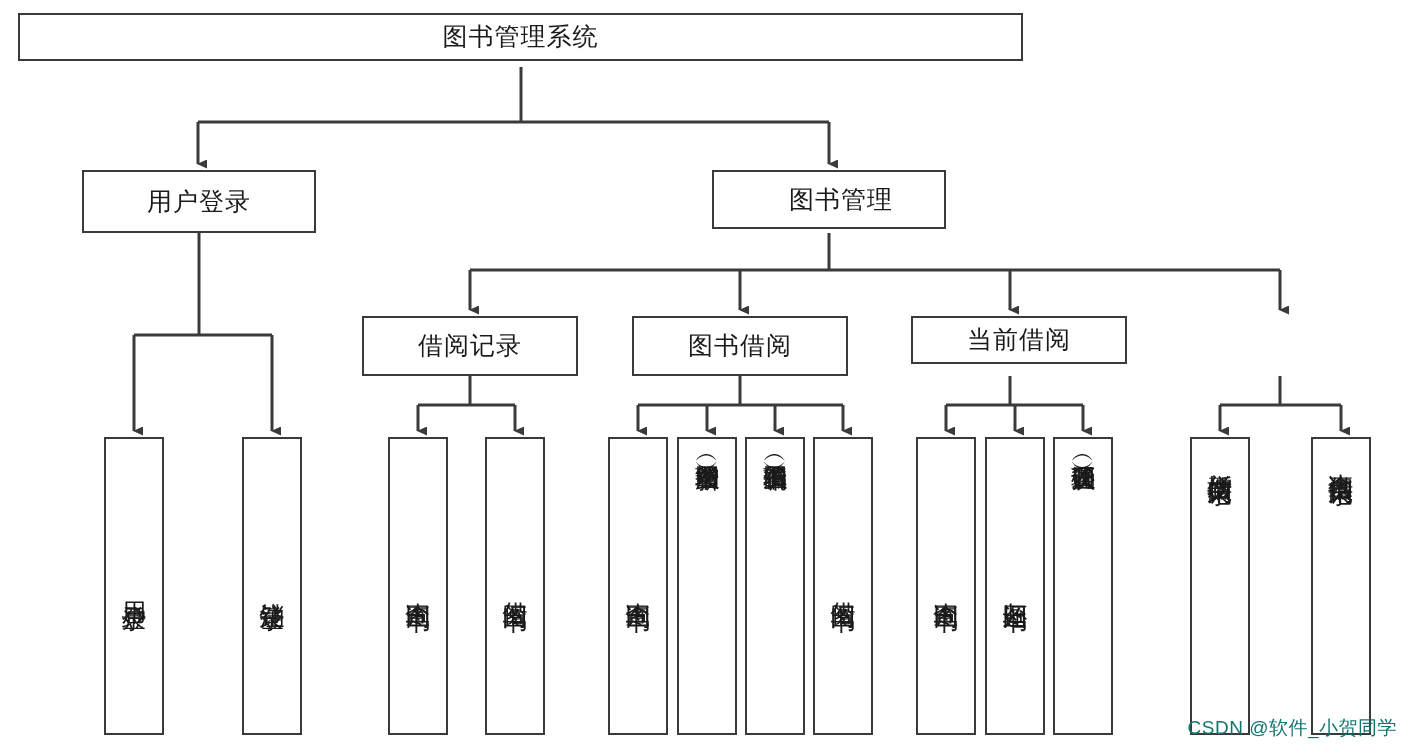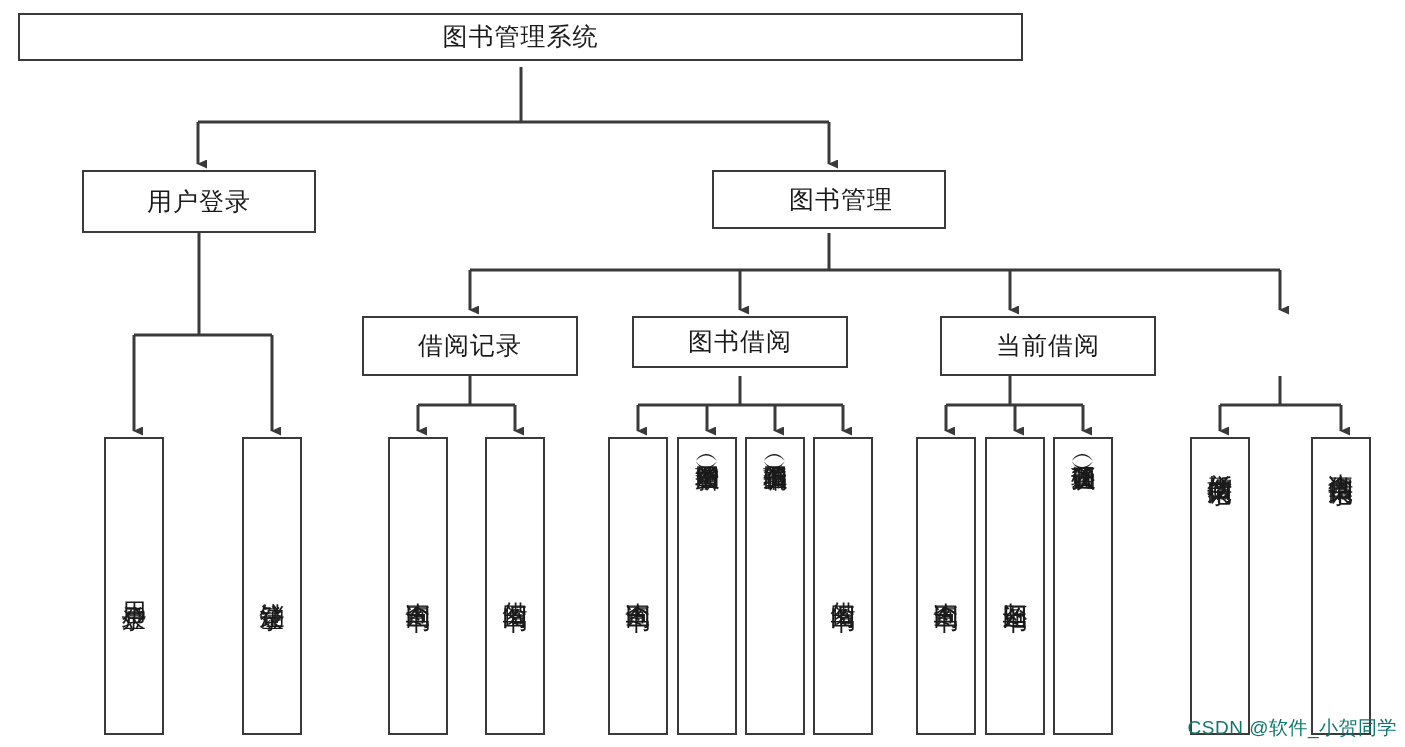--- a/index.html
+++ b/index.html
@@ -146,24 +146,24 @@
   <div class="node node-h" style="left:82px; top:170px; width:234px; height:63px;">
     <span class="node-label">用户登录</span>
   </div>
   <div class="node node-h" style="left:712px; top:170px; width:234px; height:59px;padding-left:24px;">
     <span class="node-label">图书管理</span>
   </div>
 
   <div class="node node-h" style="left:362px; top:316px; width:216px; height:60px;">
     <span class="node-label">借阅记录</span>
   </div>
-  <div class="node node-h" style="left:632px; top:316px; width:216px; height:52px;">
+  <div class="node node-h" style="left:632px; top:316px; width:216px; height:60px;">
     <span class="node-label">图书借阅</span>
   </div>
-  <div class="node node-h" style="left:940px; top:316px; width:216px; height:60px;">
+  <div class="node node-h" style="left:911px; top:316px; width:216px; height:48px;">
     <span class="node-label">当前借阅</span>
   </div>
 
   <div class="node node-v short-text" style="left:104px; top:437px; width:60px; height:298px;">
     <span class="node-label">用户登录</span>
   </div>
   <div class="node node-v short-text" style="left:242px; top:437px; width:60px; height:298px;">
     <span class="node-label">注销登录</span>
   </div>
 

